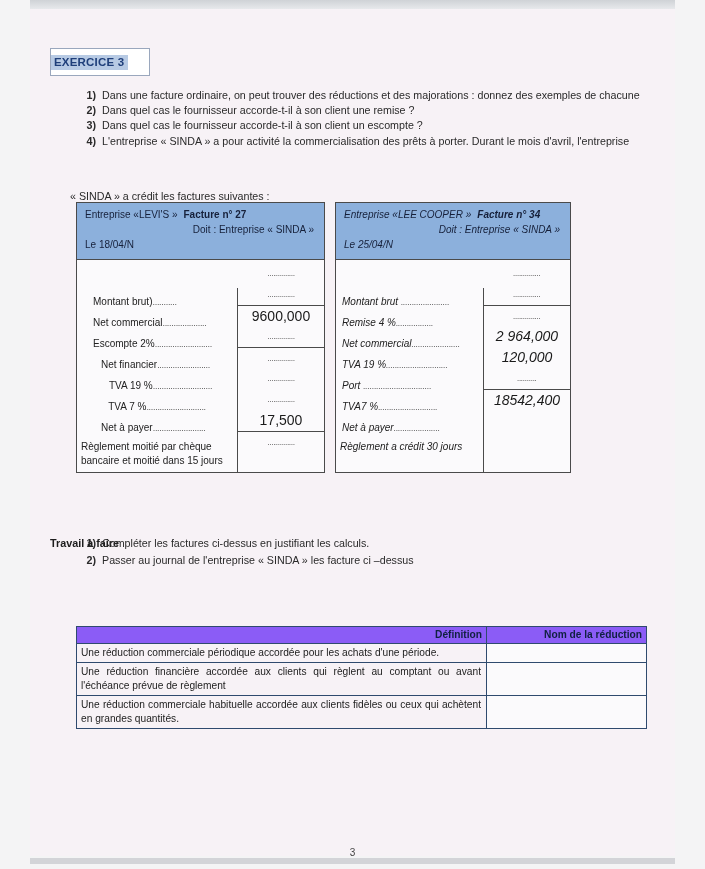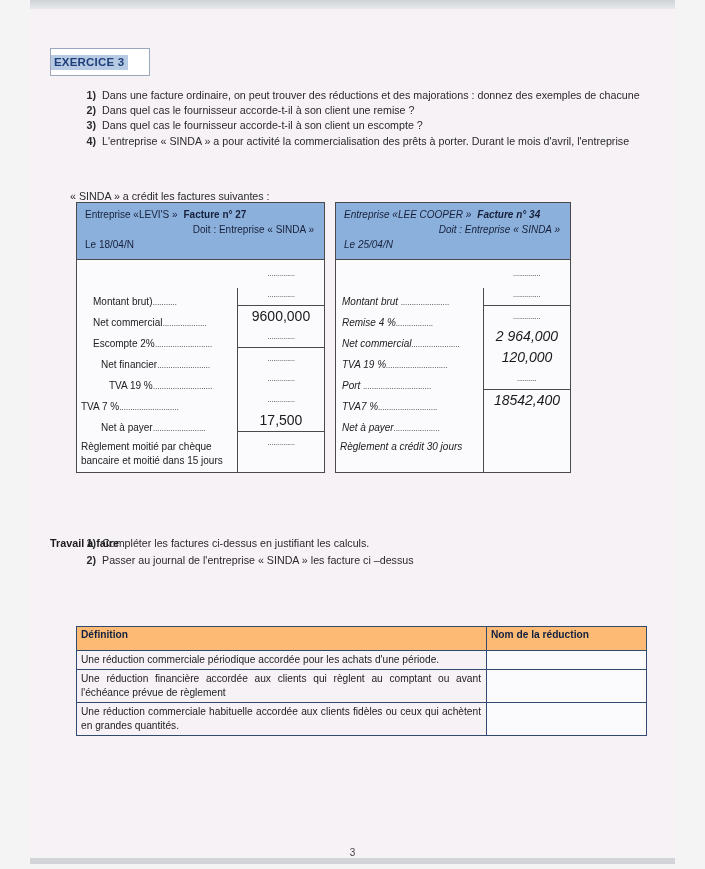--- a/index.html
+++ b/index.html
@@ -166,21 +166,21 @@
     line-height: 1.42;
     margin-top: 2px;
   }
   .filler { flex: 1; }
 
   
   .i0 { padding-left: 2px; }
   .i1 { padding-left: 12px; }
   .i2 { padding-left: 20px; }
   .i3 { padding-left: 28px; }
-  .im { padding-left: 0px; }
+  .im { padding-left: 0px; text-align: center; }
 
   
   .tf-title {
     position: absolute;
     left: 20px; top: 508px;
     font-size: 10.8px;
     font-weight: bold;
     color: #1d1d1d;
     margin-top: 20px;
   }
@@ -214,26 +214,26 @@
     border-collapse: collapse;
     table-layout: fixed;
   }
   .red-table th, .red-table td {
     border: 1px solid #2f4a6e;
     font-size: 10.2px;
     color: #222;
     vertical-align: top;
   }
   .red-table th {
-    background: #fdba74;
+    background: #8b5cf6;
     color: #102040;
     font-weight: bold;
-    text-align: left;
+    text-align: right;
     padding: 2px 4px 3px 4px;
-    height: 24px;
+    height: 17px;
   }
   .red-table td.def {
     padding: 2px 5px 3px 4px;
     line-height: 1.32;
     text-align: justify;
   }
   .red-table td.name { background: #fbfafc; }
   .col-def  { width: 410px; }
   .col-name { width: 160px; }
 

